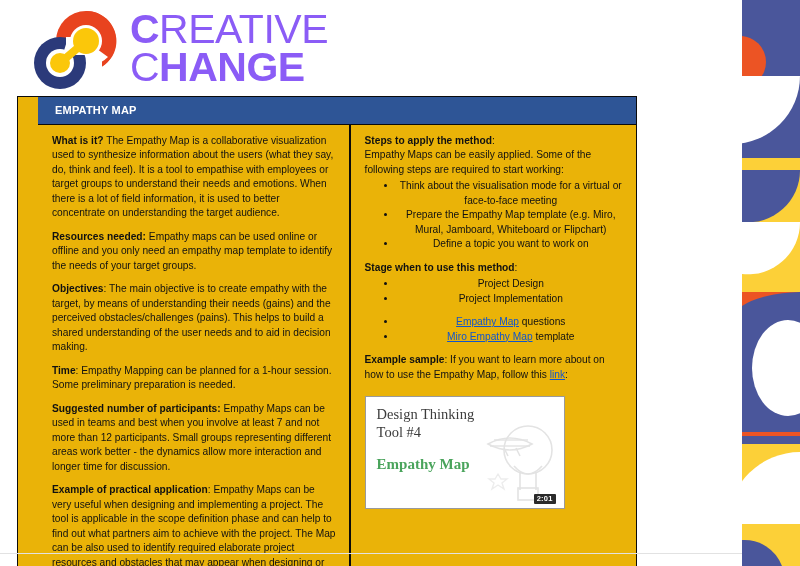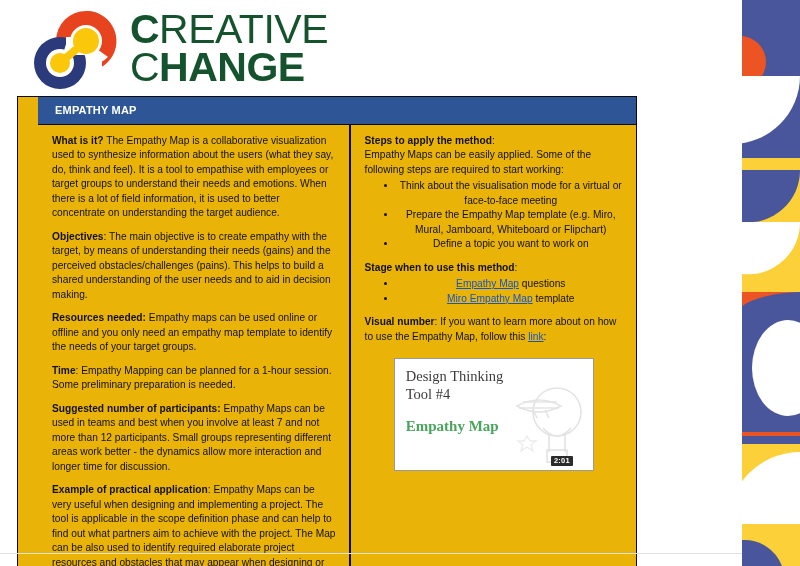--- a/index.html
+++ b/index.html
@@ -49,21 +49,21 @@
     align-items: center;
   }
   #logo-mark {
     width: 104px;
     height: 88px;
     flex: 0 0 auto;
   }
   #logo-text {
     margin-left: 4px;
     line-height: 0.92;
-    color: #14532d;
+    color: #8b5cf6;
   }
   .logo-line {
     font-size: 41px;
     letter-spacing: -0.5px;
     white-space: nowrap;
     font-weight: 400;
   }
   .logo-line .hv { font-weight: 700; }
   #logo-line1 { font-weight: 300; }
   #logo-line2 { font-weight: 300; }
@@ -126,21 +126,21 @@
   }
   a.doclink {
     color: #1155cc;
     text-decoration: underline;
   }
 
   
   #video-wrap {
     margin-top: 14px;
     display: flex;
-    justify-content: center;
+    justify-content: flex-start;
   }
   #video-thumb {
     position: relative;
     width: 200px;
     height: 113px;
     border: 1.2px solid #9a9a9a;
     background: #ffffff;
     overflow: hidden;
     box-sizing: border-box;
   }
@@ -169,21 +169,21 @@
     position: absolute;
     right: -6px;
     bottom: 2px;
     width: 92px;
     height: 92px;
     z-index: 1;
     opacity: 0.95;
   }
   #vt-duration {
     position: absolute;
-    right: 20px;
+    right: 8px;
     bottom: 4px;
     background: #2b2b2b;
     color: #ffffff;
     font-family: "Liberation Sans", sans-serif;
     font-size: 7.5px;
     font-weight: bold;
     letter-spacing: 0.2px;
     padding: 1px 3px 1.5px 3px;
     border-radius: 1px;
     z-index: 3;
@@ -270,23 +270,23 @@
   <div id="fiche">
 
     <div id="fiche-header">EMPATHY MAP</div>
 
     <div id="fiche-body">
 
       <div class="col" id="col-left">
 
         <p class="para"><b>What is it?</b><span> </span><span>The Empathy Map is a collaborative visualization used to synthesize information about the users (what they say, do, think and feel). It is a tool to empathise with employees or target groups to understand their needs and emotions. When there is a lot of field information, it is used to better concentrate on understanding the target audience.</span></p>
 
+        <p class="para"><b>Resources needed:</b><span> </span><span>Empathy maps can be used online or offline and you only need an empathy map template to identify the needs of your target groups.</span></p>
+
         <p class="para"><b>Objectives</b><span>: </span><span>The main objective is to create empathy with the target, by means of understanding their needs (gains) and the perceived obstacles/challenges (pains). This helps to build a shared understanding of the user needs and to aid in decision making.</span></p>
-
-        <p class="para"><b>Resources needed:</b><span> </span><span>Empathy maps can be used online or offline and you only need an empathy map template to identify the needs of your target groups.</span></p>
 
         <p class="para"><b>Time</b><span>: </span><span>Empathy Mapping can be planned for a 1-hour session. Some preliminary preparation is needed.</span></p>
 
         <p class="para"><b>Suggested number of participants:</b><span> </span><span>Empathy Maps can be used in teams and best when you involve at least 7 and not more than 12 participants. Small groups representing different areas work better - the dynamics allow more interaction and longer time for discussion.</span></p>
 
         <p class="para"><b>Example of practical application</b><span>: </span><span>Empathy Maps can be very useful when designing and implementing a project. The tool is applicable in the scope definition phase and can help to find out what partners aim to achieve with the project. The Map can be also used to identify required elaborate project resources and obstacles that may appear when designing or exploiting the project outputs.</span></p>
 
       </div>
 
       <div class="col" id="col-right">
@@ -294,28 +294,32 @@
         <p class="para tight"><b>Steps to apply the method</b><span>:</span><br><span>Empathy Maps can be easily applied. Some of the following steps are required to start working:</span></p>
 
         <ul class="bullets">
           <li>Think about the visualisation mode for a virtual or face-to-face meeting</li>
           <li>Prepare the Empathy Map template (e.g. Miro, Mural, Jamboard, Whiteboard or Flipchart)</li>
           <li>Define a topic you want to work on</li>
         </ul>
 
         <p class="para tight"><b>Stage when to use this method</b><span>:</span></p>
 
+        <ul class="bullets">
+          <li>Project Design</li>
+          <li>Project Implementation</li>
+        </ul>
 
 
         <ul class="bullets">
           <li><a class="doclink" href="#">Empathy Map</a><span> questions</span></li>
           <li><a class="doclink" href="#">Miro Empathy Map</a><span> template</span></li>
         </ul>
 
-        <p class="para"><b>Visual number</b><span>: </span><span>If you want to learn more about on how to use the Empathy Map, follow this </span><a class="doclink" href="#">link</a><span>:</span></p>
+        <p class="para"><b>Example sample</b><span>: </span><span>If you want to learn more about on how to use the Empathy Map, follow this </span><a class="doclink" href="#">link</a><span>:</span></p>
 
         <div id="video-wrap">
           <div id="video-thumb">
             <svg id="vt-art" viewBox="0 0 92 92" xmlns="http://www.w3.org/2000/svg">
               <g fill="none" stroke="#e2e2e2" stroke-width="1.6">
                 <circle cx="50" cy="36" r="24"></circle>
                 <path d="M36,52 q14,16 28,0"></path>
                 <path d="M42,58 L42,76 M58,58 L58,76"></path>
                 <rect x="40" y="74" width="20" height="12"></rect>
                 <path d="M10,30 q22,-12 44,0 q-22,12 -44,0 Z"></path>

